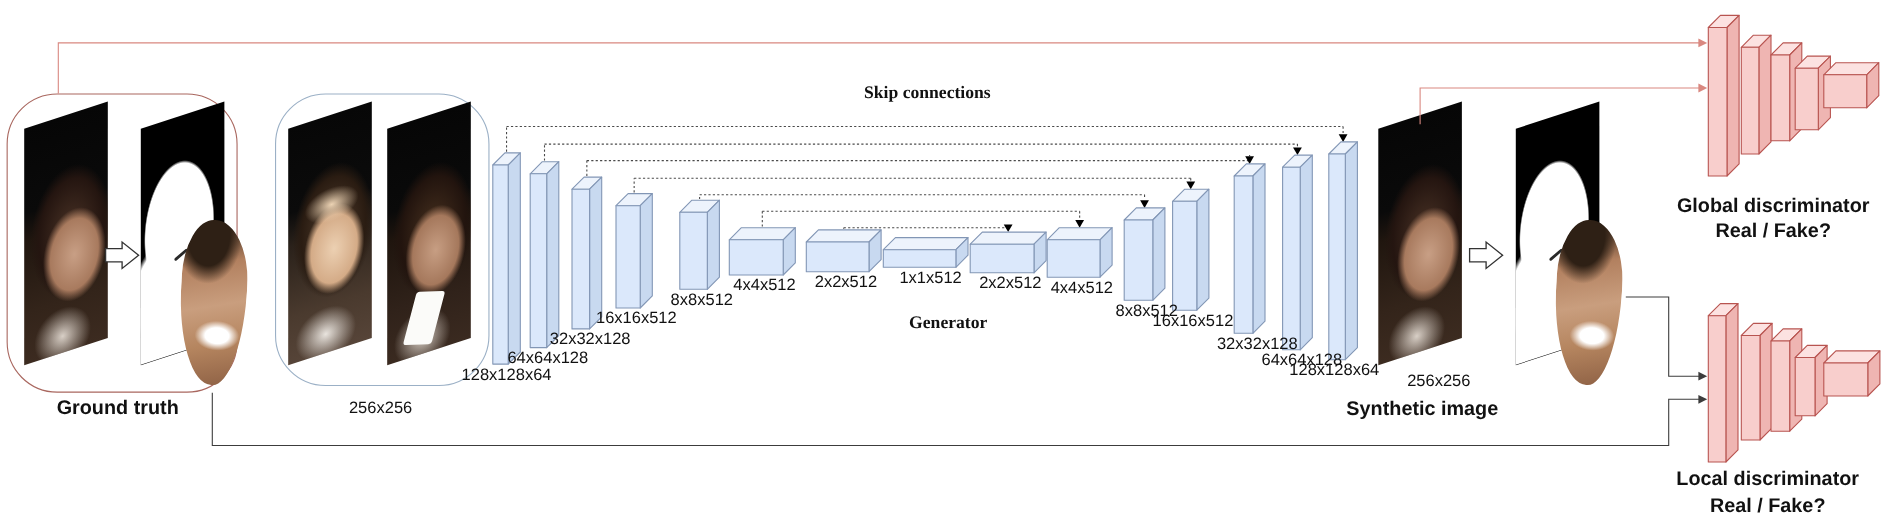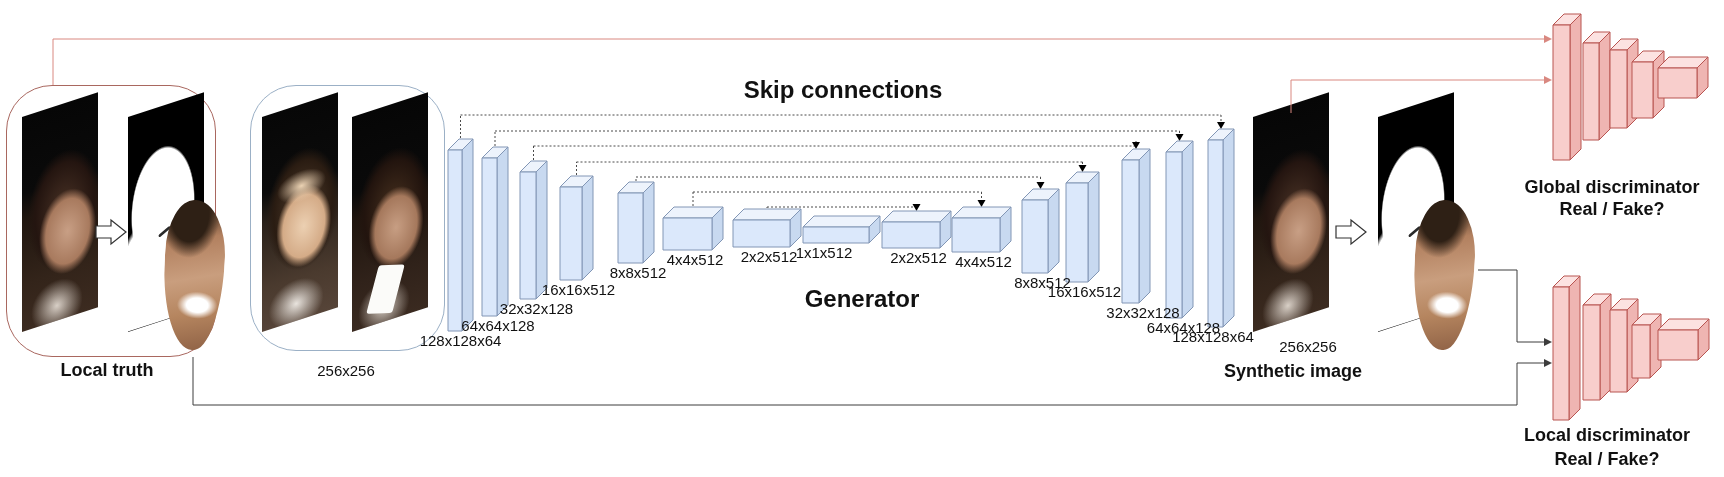--- a/index.html
+++ b/index.html
@@ -1,21 +1,21 @@
 <!DOCTYPE html>
 <html><head>
 <meta charset="utf-8">
 <style>
   html,body{margin:0;padding:0;background:#fff;}
   #canvas{position:relative;width:1724px;height:477px;background:#fff;overflow:hidden;
           font-family:"Liberation Sans",sans-serif;}
   .lbl{position:absolute;transform:translateX(-50%);white-space:nowrap;color:#111;}
   .dim{font-size:15px;}
   .cap{font-size:18px;font-weight:bold;}
-  .big{font-size:24px;font-weight:bold;}
+  .big{font-size:16px;font-weight:bold;font-family:Liberation Serif, serif;}
   .groupbox{position:absolute;border-radius:46px;background:transparent;}
   #gt-box{left:6px;top:85px;width:208px;height:270px;border:1px solid #a9675f;}
   #syn-box{left:250px;top:85px;width:193px;height:264px;border:1px solid #9bb0c6;}
   .photo{position:absolute;width:76px;height:215px;transform:skewY(-18deg);transform-origin:0 0;overflow:hidden;}
   .photo-real{background:
       radial-gradient(45% 16% at 46% 93%, #d8cfc6 0%, rgba(216,207,198,0) 75%),
       radial-gradient(52% 27% at 60% 60%, #c89f85 0%, #a87a5e 55%, rgba(0,0,0,0) 72%),
       radial-gradient(62% 36% at 56% 50%, #4a3326 0%, #241510 62%, rgba(0,0,0,0) 78%),
       linear-gradient(180deg,#060606 0%,#0a0a0a 36%,#20160f 48%,#33241a 78%,#3c2b20 100%);}
   .photo-syn{background:
@@ -239,38 +239,38 @@
         </g>
       </g>
       <g>
         <path d="M96,226 h15 v-6 l15,12 -15,12 v-6 h-15 z" fill="#fff" stroke="#333" stroke-width="1.2"></path>
         <path d="M1336,226 h15 v-6 l15,12 -15,12 v-6 h-15 z" fill="#fff" stroke="#333" stroke-width="1.2"></path>
       </g>
     </svg>
 
   <span class="lbl big" style="left:843px;top:76px;">Skip connections</span>
   <span class="lbl big" style="left:846px;top:285px;margin-left:16px;">Generator</span>
-  <span class="lbl cap" style="left:107px;top:360px;">Local truth</span>
+  <span class="lbl cap" style="left:107px;top:360px;">Ground truth</span>
   <span class="lbl dim" style="left:346px;top:362px;">256x256</span>
   <span class="lbl dim" style="left:1308px;top:338px;">256x256</span>
   <span class="lbl cap" style="left:1293px;top:361px;">Synthetic image</span>
   <span class="lbl cap" style="left:1612px;top:177px;">Global discriminator</span>
   <span class="lbl cap" style="left:1612px;top:199px;">Real / Fake?</span>
   <span class="lbl cap" style="left:1607px;top:425px;">Local discriminator</span>
   <span class="lbl cap" style="left:1607px;top:449px;">Real / Fake?</span>
 
   <div id="dimlabels">
       <span class="lbl dim" style="left: 460.5px; top: 332px;">128x128x64</span>
       <span class="lbl dim" style="left: 498px; top: 317px;">64x64x128</span>
       <span class="lbl dim" style="left: 536.5px; top: 300px;">32x32x128</span>
       <span class="lbl dim" style="left: 578.5px; top: 281px;">16x16x512</span>
       <span class="lbl dim" style="left: 638px; top: 264px;">8x8x512</span>
       <span class="lbl dim" style="left: 695px; top: 251px;">4x4x512</span>
       <span class="lbl dim" style="left: 769px; top: 248px;">2x2x512</span>
-      <span class="lbl dim" style="left: 824px; top: 244px;">1x1x512</span>
+      <span class="lbl dim" style="left: 846px; top: 244px;">1x1x512</span>
       <span class="lbl dim" style="left: 918.5px; top: 249px;">2x2x512</span>
       <span class="lbl dim" style="left: 983.5px; top: 253px;">4x4x512</span>
       <span class="lbl dim" style="left: 1042.5px; top: 274px;">8x8x512</span>
       <span class="lbl dim" style="left: 1084.5px; top: 283px;">16x16x512</span>
       <span class="lbl dim" style="left: 1143px; top: 304px;">32x32x128</span>
       <span class="lbl dim" style="left: 1183.5px; top: 319px;">64x64x128</span>
       <span class="lbl dim" style="left: 1213px; top: 328px;">128x128x64</span>
     </div>
 </div>
 

